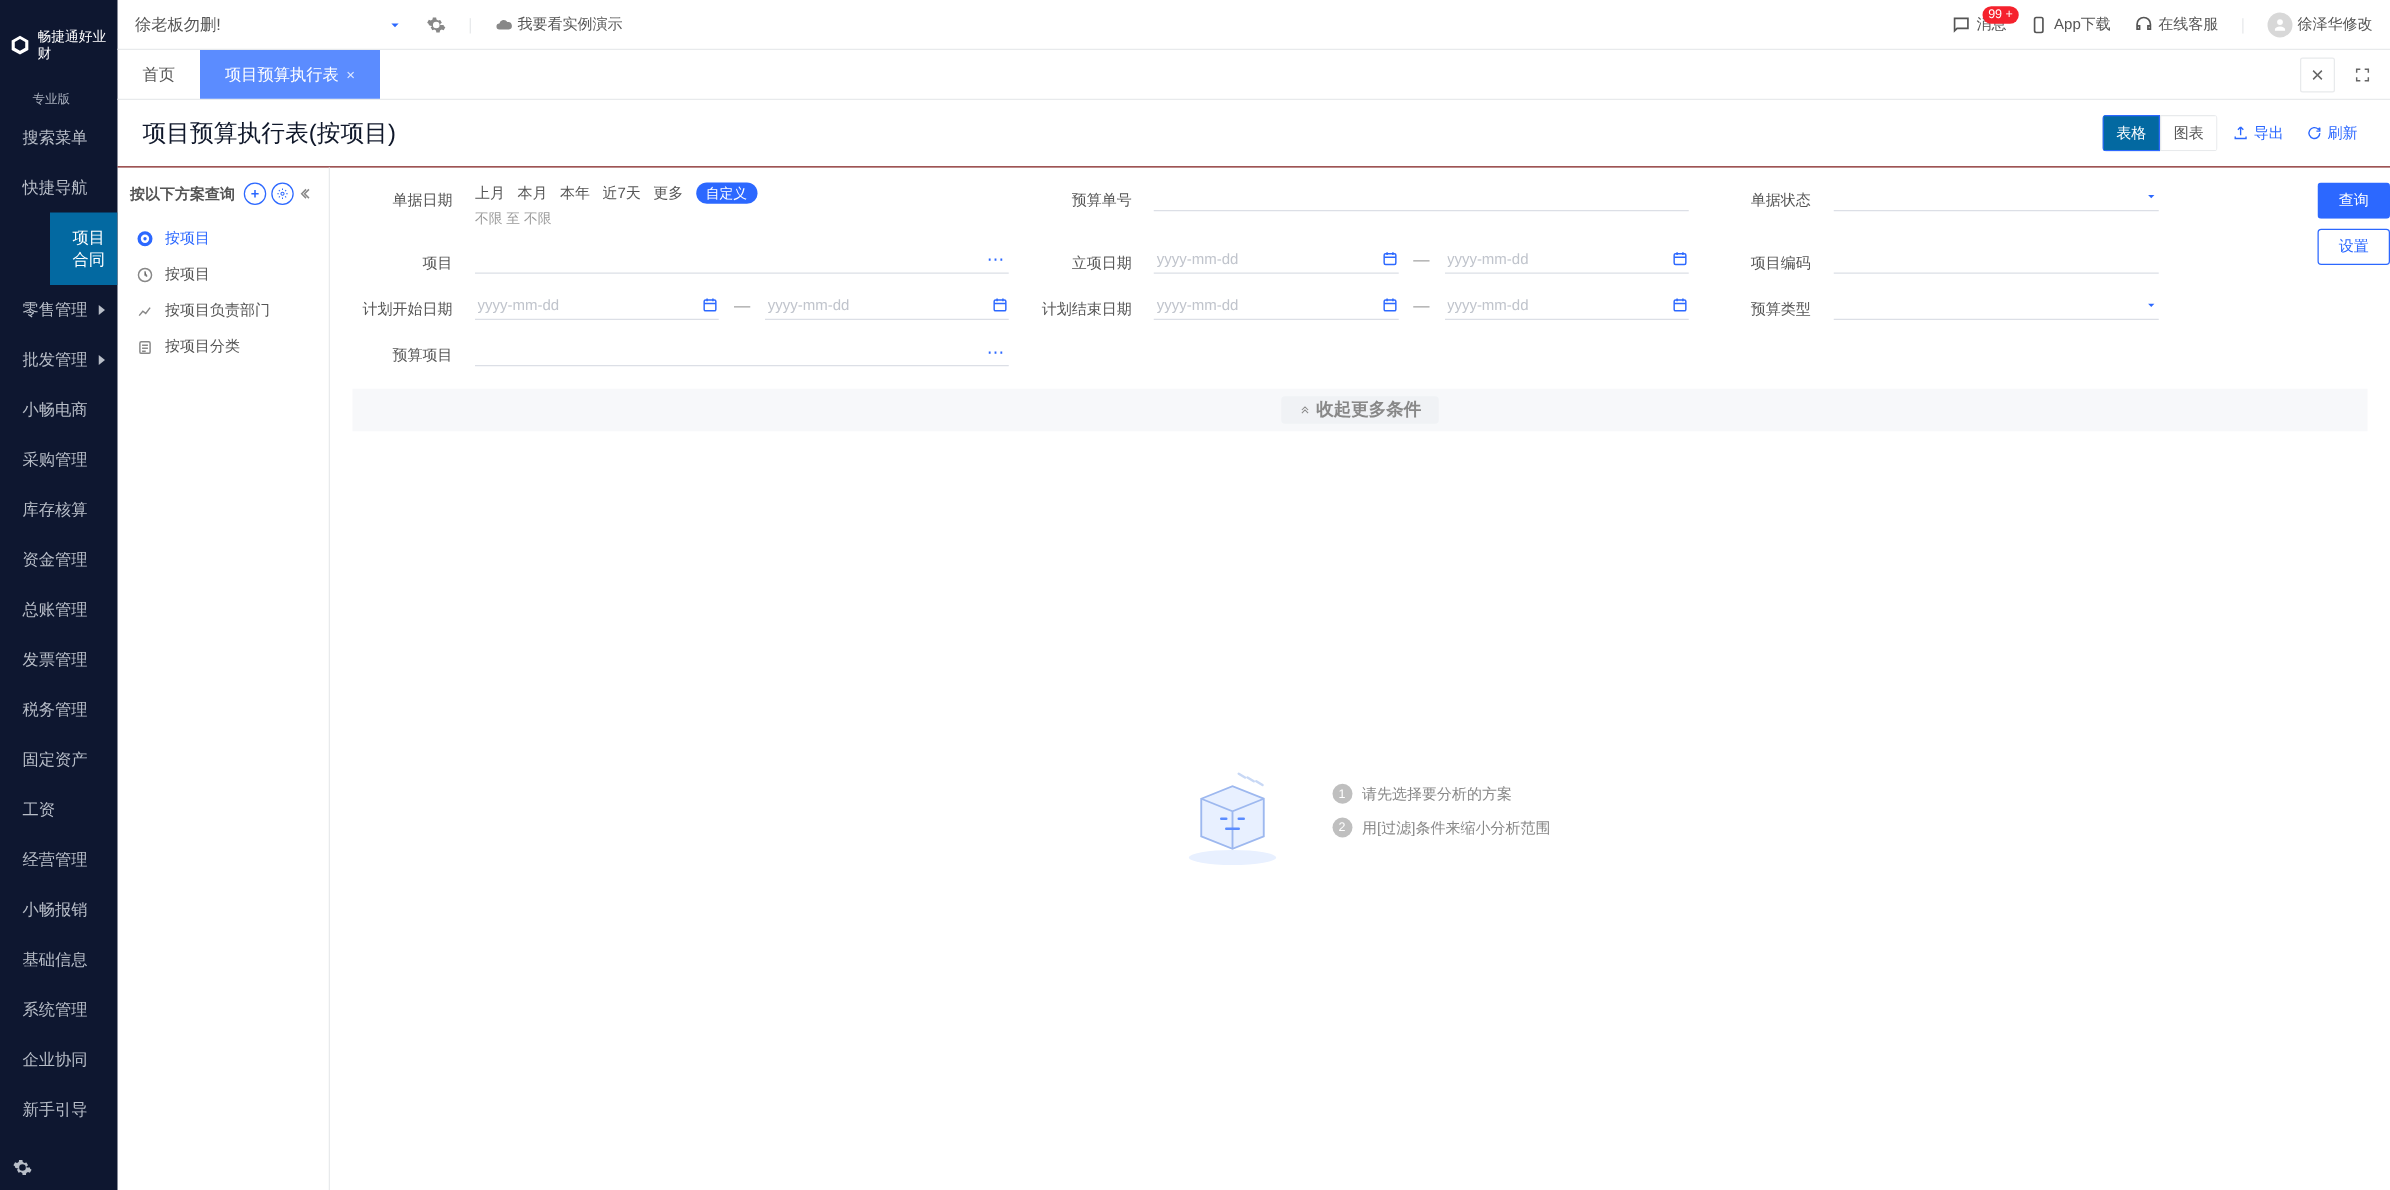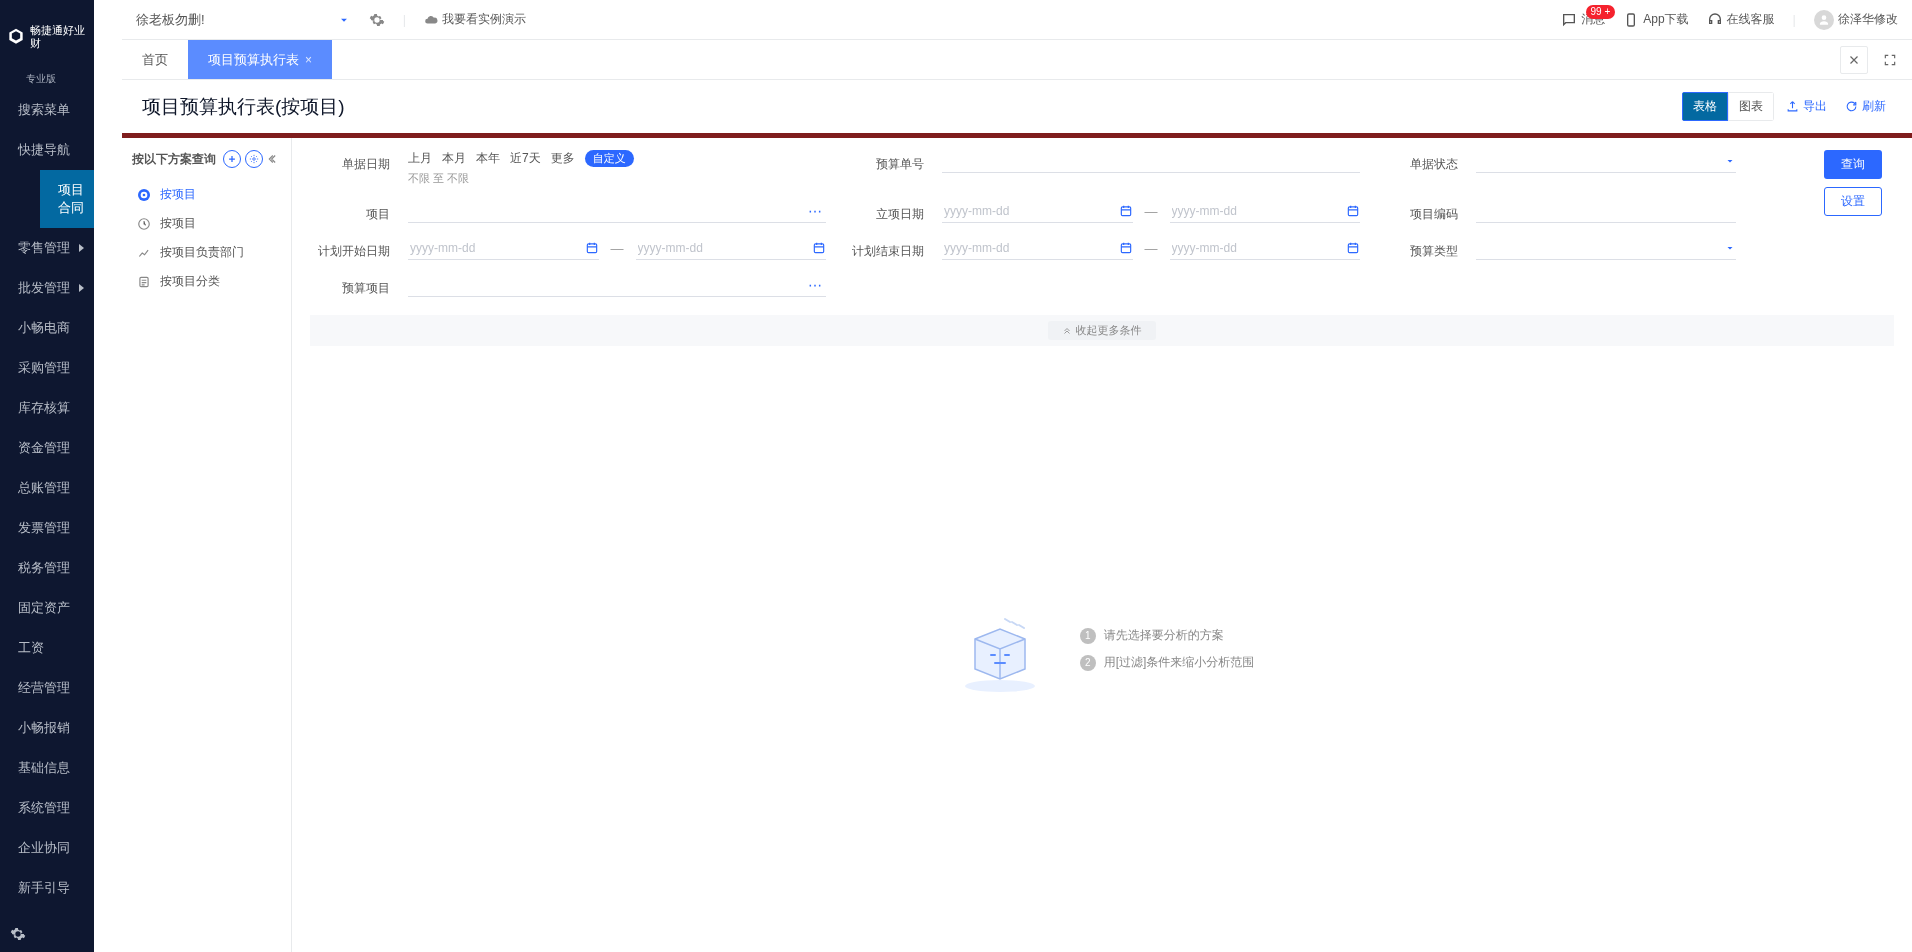--- a/index.html
+++ b/index.html
@@ -12,21 +12,21 @@
 .logo-icon { width: 20px; height: 20px; display: inline-flex; }
 .logo-text { font-size: 11px; color: #fff; line-height: 1.2; }
 .logo-edition { font-size: 10px; color: #a6adbb; padding-left: 26px; margin-top: -2px; margin-bottom: 4px; }
 .menu { flex: 1; overflow-y: auto; }
 .menu-item { padding: 11px 10px 11px 18px; cursor: pointer; font-size: 13px; position: relative; display: flex; align-items: center; justify-content: space-between; }
 .menu-item.active { background: #0369a1; color: #fff; margin-left: 40px; }
 .caret-right { width: 0; height: 0; border-top: 4px solid transparent; border-bottom: 4px solid transparent; border-left: 5px solid #b8bec8; }
 .sidebar-footer { padding: 10px; text-align: center; }
 
 
-.main { flex: 1; display: flex; flex-direction: column; min-width: 0; padding-left: 28px; }
+.main { flex: 1; display: flex; flex-direction: column; min-width: 0; }
 
 
 .topbar { height: 40px; border-bottom: 1px solid #e8eaec; display: flex; align-items: center; padding: 0 14px; gap: 18px; }
 .account-select { color: #555; font-size: 13px; display: flex; align-items: center; gap: 6px; cursor: pointer; }
 .topbar-spacer { flex: 1; }
 .topbar-item { display: flex; align-items: center; gap: 4px; font-size: 12px; color: #555; cursor: pointer; position: relative; }
 .badge { position: absolute; top: -6px; right: -10px; background: #f5222d; color: #fff; border-radius: 8px; padding: 0 5px; font-size: 10px; line-height: 14px; }
 .avatar { width: 20px; height: 20px; border-radius: 50%; background: #d8d8d8; display: inline-flex; align-items: center; justify-content: center; }
 
 
@@ -41,21 +41,21 @@
 
 .page-header { display: flex; align-items: center; padding: 12px 20px; }
 .page-title { font-size: 19px; font-weight: 500; color: #0f172a; }
 .page-actions { margin-left: auto; display: flex; align-items: center; gap: 6px; }
 .seg { display: flex; border-radius: 3px; overflow: hidden; }
 .seg-btn { padding: 5px 10px; font-size: 12px; cursor: pointer; border: 1px solid #e8eaec; background: #fff; color: #555; }
 .seg-btn.active { background: #0369a1; color: #fff; border-color: #2c68ff; }
 .link-btn { display: inline-flex; align-items: center; gap: 4px; color: #2c68ff; font-size: 12px; cursor: pointer; padding: 0 6px; }
 
 
-.content { flex: 1; display: flex; min-height: 0; border-top: 5px solid #7f1d1d; }
+.content { flex: 1; display: flex; min-height: 0; border-top: 1px solid #7f1d1d; }
 .scheme-panel { width: 170px; border-right: 1px solid #e8eaec; padding: 12px 10px; flex-shrink: 0; }
 .scheme-header { display: flex; align-items: center; gap: 6px; font-size: 12px; color: #555; margin-bottom: 12px; font-weight: 600; }
 .scheme-header-actions { margin-left: auto; display: flex; gap: 4px; align-items: center; }
 .circle-btn { width: 18px; height: 18px; border: 1px solid #2c68ff; border-radius: 50%; display: inline-flex; align-items: center; justify-content: center; color: #2c68ff; font-size: 12px; cursor: pointer; }
 .scheme-item { display: flex; align-items: center; gap: 8px; padding: 6px 4px; font-size: 12px; color: #555; cursor: pointer; border-radius: 3px; }
 .scheme-item.active { color: #2c68ff; }
 .scheme-icon { width: 16px; height: 16px; display: inline-flex; align-items: center; justify-content: center; flex-shrink: 0; }
 
 
 .filters-wrap { flex: 1; display: flex; flex-direction: column; min-width: 0; }
@@ -68,26 +68,26 @@
 .date-quick-pill { background: #2c68ff; color: #fff; padding: 1px 8px; border-radius: 9px; font-size: 11px; }
 .date-range-text { font-size: 11px; color: #999; margin-top: 4px; }
 .input { border: none; border-bottom: 1px solid #dcdfe6; padding: 4px 2px; font-size: 12px; width: 100%; outline: none; color: #333; background: transparent; }
 .input::placeholder { color: #c0c4cc; }
 .input-wrap { display: flex; align-items: center; gap: 6px; border-bottom: 1px solid #dcdfe6; flex: 1; }
 .input-wrap input { border: none; }
 .icon-btn-sm { color: #2c68ff; cursor: pointer; font-size: 14px; padding: 0 4px; }
 .date-sep { color: #999; padding: 0 4px; }
 .select-caret { color: #999; cursor: pointer; }
 
-.filter-actions { position: absolute; right: 30px; top: 12px; display: flex; flex-direction: column; gap: 8px; }
+.filter-actions { position: absolute; right: 0; top: 12px; display: flex; flex-direction: column; gap: 8px; }
 .btn { padding: 5px 16px; font-size: 12px; border-radius: 3px; cursor: pointer; border: 1px solid transparent; text-align: center; }
 .btn-primary { background: #2c68ff; color: #fff; }
 .btn-outline { background: #fff; color: #2c68ff; border-color: #2c68ff; }
 
-.collapse-bar { text-align: center; padding: 6px; font-size: 11px; color: #888; background: #f7f8fa; cursor: pointer; margin-top: 18px; }
+.collapse-bar { text-align: center; padding: 6px; font-size: 14px; color: #888; background: #f7f8fa; cursor: pointer; margin-top: 18px; font-weight: bold; }
 .collapse-pill { display: inline-block; padding: 2px 14px; background: #f0f2f5; border-radius: 3px; }
 
 
 .empty { flex: 1; display: flex; align-items: center; justify-content: center; gap: 30px; }
 .empty-img { width: 100px; height: 90px; }
 .empty-steps { display: flex; flex-direction: column; gap: 10px; }
 .empty-step { display: flex; align-items: center; gap: 8px; font-size: 12px; color: #888; }
 .step-num { width: 16px; height: 16px; border-radius: 50%; background: #bfbfbf; color: #fff; display: inline-flex; align-items: center; justify-content: center; font-size: 10px; }
 
 svg { display: block; }

